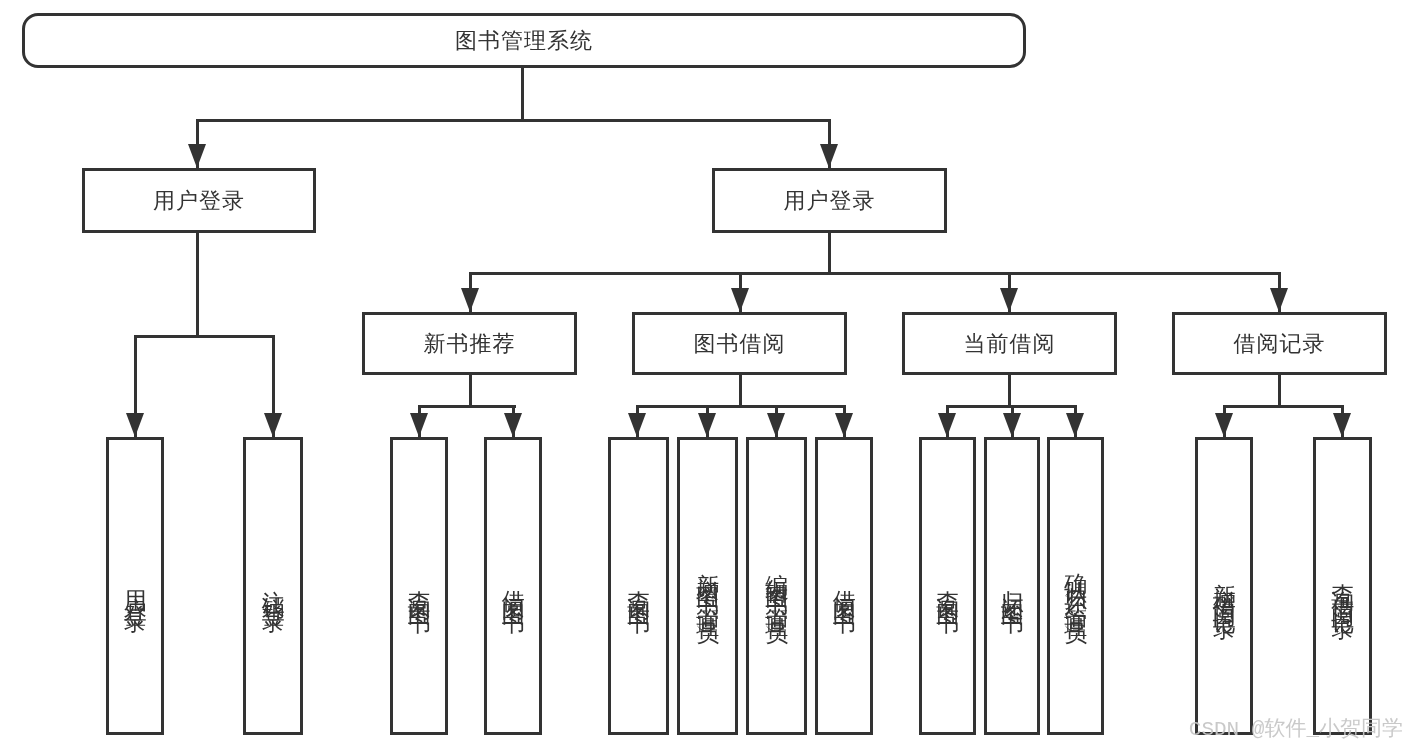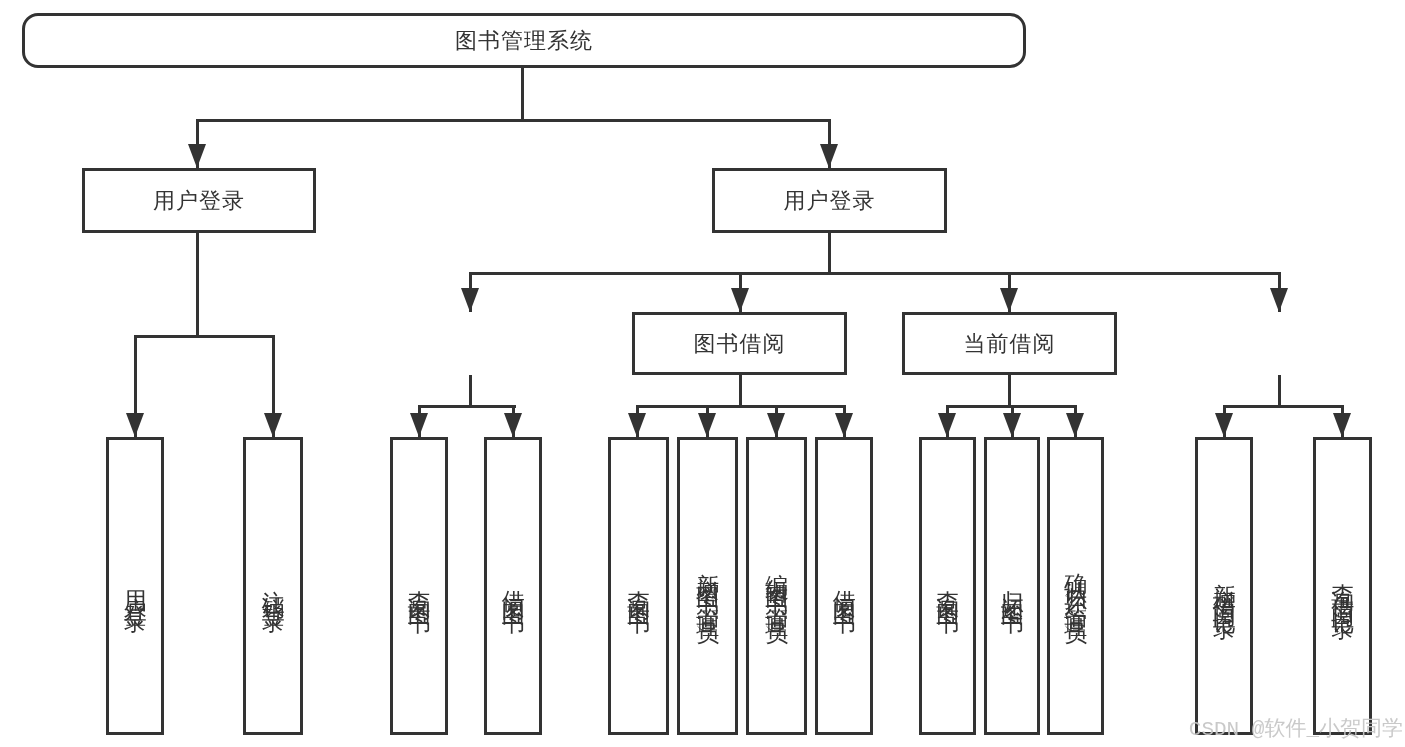--- a/index.html
+++ b/index.html
@@ -54,25 +54,31 @@
     <span>图书管理系统</span>
   </div>
 
   <div class="node hnode" style="left:82px;top:168px;width:234px;height:65px;">
     <span>用户登录</span>
   </div>
   <div class="node hnode" style="left:712px;top:168px;width:235px;height:65px;">
     <span>用户登录</span>
   </div>
 
+  <div class="node hnode" style="left:362px;top:312px;width:215px;height:63px;">
+    <span>新书推荐</span>
+  </div>
   <div class="node hnode" style="left:902px;top:312px;width:215px;height:63px;">
     <span>当前借阅</span>
   </div>
   <div class="node hnode" style="left:632px;top:312px;width:215px;height:63px;">
     <span>图书借阅</span>
+  </div>
+  <div class="node hnode" style="left:1172px;top:312px;width:215px;height:63px;">
+    <span>借阅记录</span>
   </div>
 
   <div class="node leaf" style="left:106px;top:437px;width:58px;height:298px;">
     <span class="vtext">用户登录</span>
   </div>
   <div class="node leaf" style="left:243px;top:437px;width:60px;height:298px;">
     <span class="vtext">注销登录</span>
   </div>
 
   <div class="node leaf" style="left:390px;top:437px;width:58px;height:298px;">

